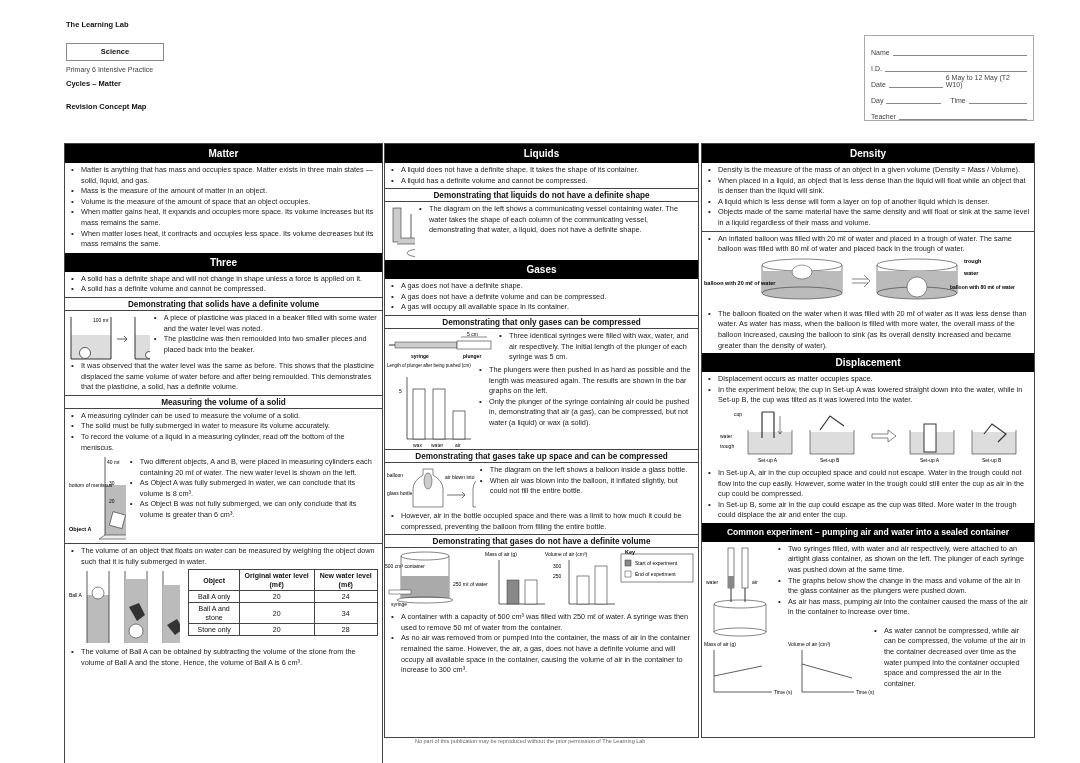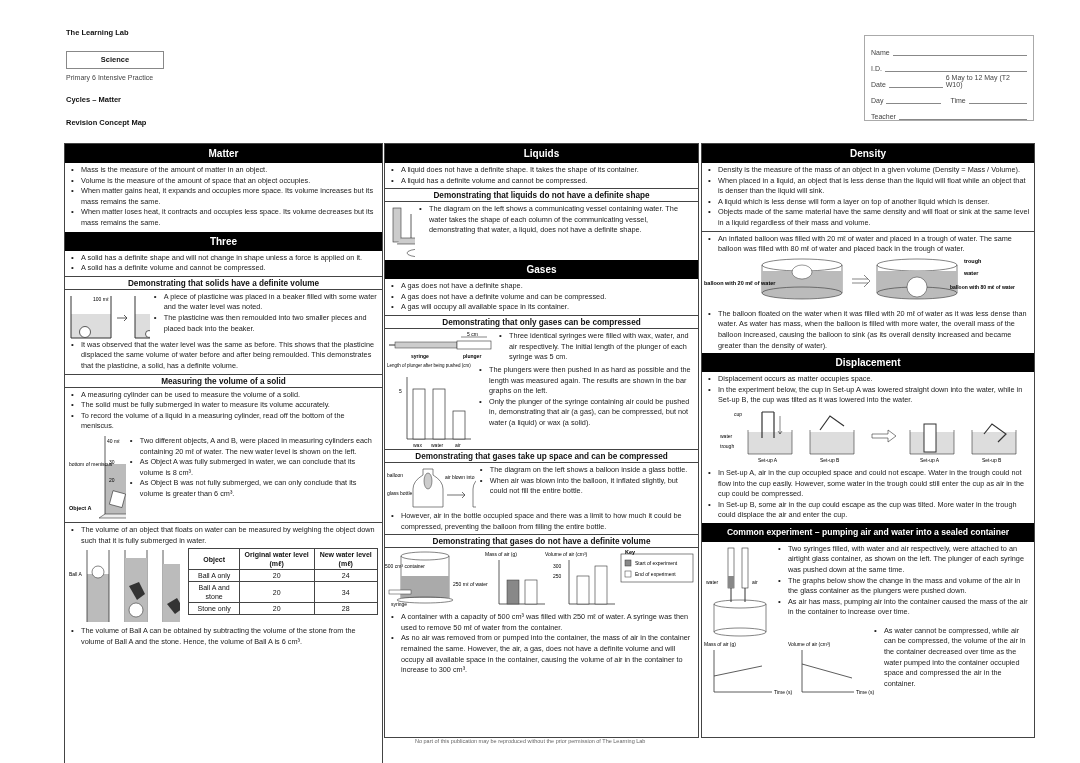--- a/index.html
+++ b/index.html
@@ -1,21 +1,21 @@
 <!DOCTYPE html>
 <html><head>
 <meta charset="utf-8">
 <style>
 *{box-sizing:border-box;margin:0;padding:0}
 body{width:1080px;height:763px;background:#fff;font-family:"Liberation Sans",sans-serif;color:#111;position:relative;overflow:hidden}
-.hdr-left{position:absolute;left:66px;top:28px;font-size:7.5px}
+.hdr-left{position:absolute;left:66px;top:20px;font-size:7.5px}
 .hdr-left .org{font-weight:bold;font-size:7.5px}
 .hdr-left .subj{margin-top:14px;width:98px;height:18px;border:1px solid #888;text-align:center;line-height:16px;font-weight:bold;font-size:7.5px}
 .hdr-left .prac{margin-top:5px;font-size:7px;color:#444}
-.hdr-left .topic{margin-top:14px;font-weight:bold;font-size:7.5px}
+.hdr-left .topic{margin-top:6px;font-weight:bold;font-size:7.5px}
 .hdr-left .rcm{margin-top:14px;font-weight:bold;font-size:7.5px}
 .idbox{position:absolute;left:864px;top:35px;width:170px;height:86px;border:1px solid #aaa;padding:4px 6px;font-size:7px;color:#444}
 .idbox .row{display:flex;align-items:flex-end;height:16px;gap:3px}
 .idbox .ln{flex:1;border-bottom:1px solid #888;height:8px}
 .idbox .fixed{border-bottom:1px solid #888;height:8px}
 .col{position:absolute;top:143px;border:1px solid #444}
 .c1{left:64px;width:319px;height:622px}
 .c2{left:384px;width:315px;height:595px}
 .c3{left:701px;width:334px;height:595px}
 .bar{background:#000;color:#fff;font-weight:bold;text-align:center;font-size:10px;height:19px;line-height:19px}
@@ -64,20 +64,21 @@
     </div>
   <div class="row">
       <span>Teacher</span>
       <span class="ln"></span>
     </div>
 </div>
 
 <div class="col c1">
   <div class="bar">Matter</div>
   <ul>
+    <li>Matter is anything that has mass and occupies space. Matter exists in three main states — solid, liquid, and gas.</li>
     <li>Mass is the measure of the amount of matter in an object.</li>
     <li>Volume is the measure of the amount of space that an object occupies.</li>
     <li>When matter gains heat, it expands and occupies more space. Its volume increases but its mass remains the same.</li>
     <li>When matter loses heat, it contracts and occupies less space. Its volume decreases but its mass remains the same.</li>
   </ul>
   <div class="bar" style="margin-top:1px">Three</div>
   <ul>
     <li>A solid has a definite shape and will not change in shape unless a force is applied on it.</li>
     <li>A solid has a definite volume and cannot be compressed.</li>
   </ul>

